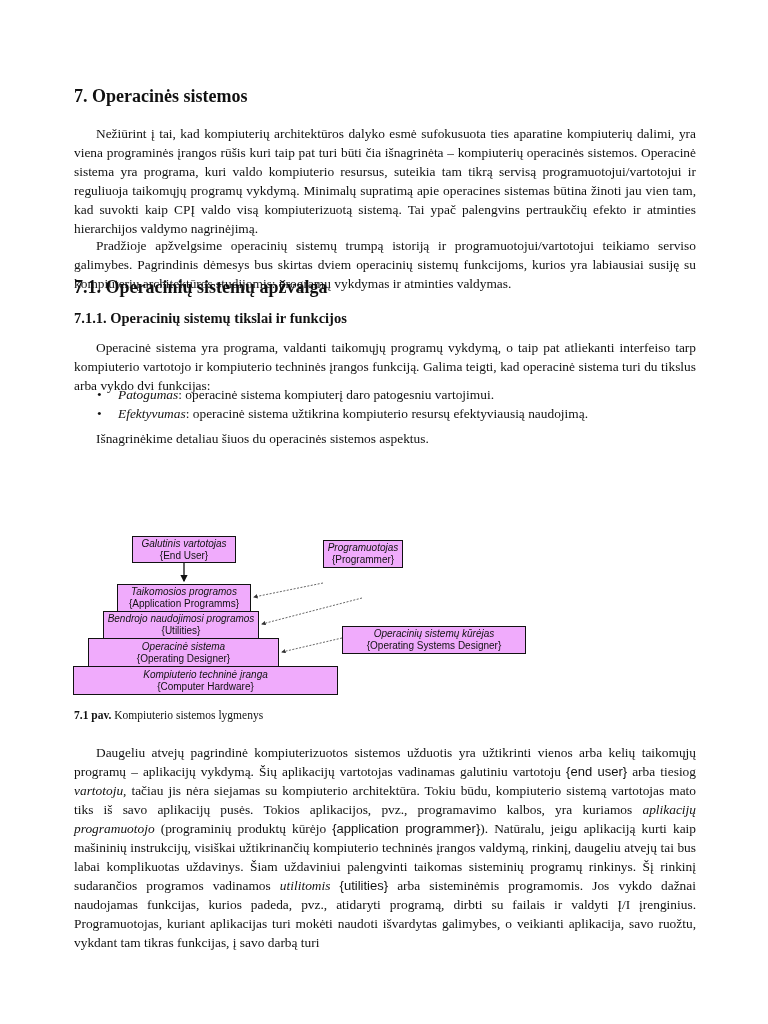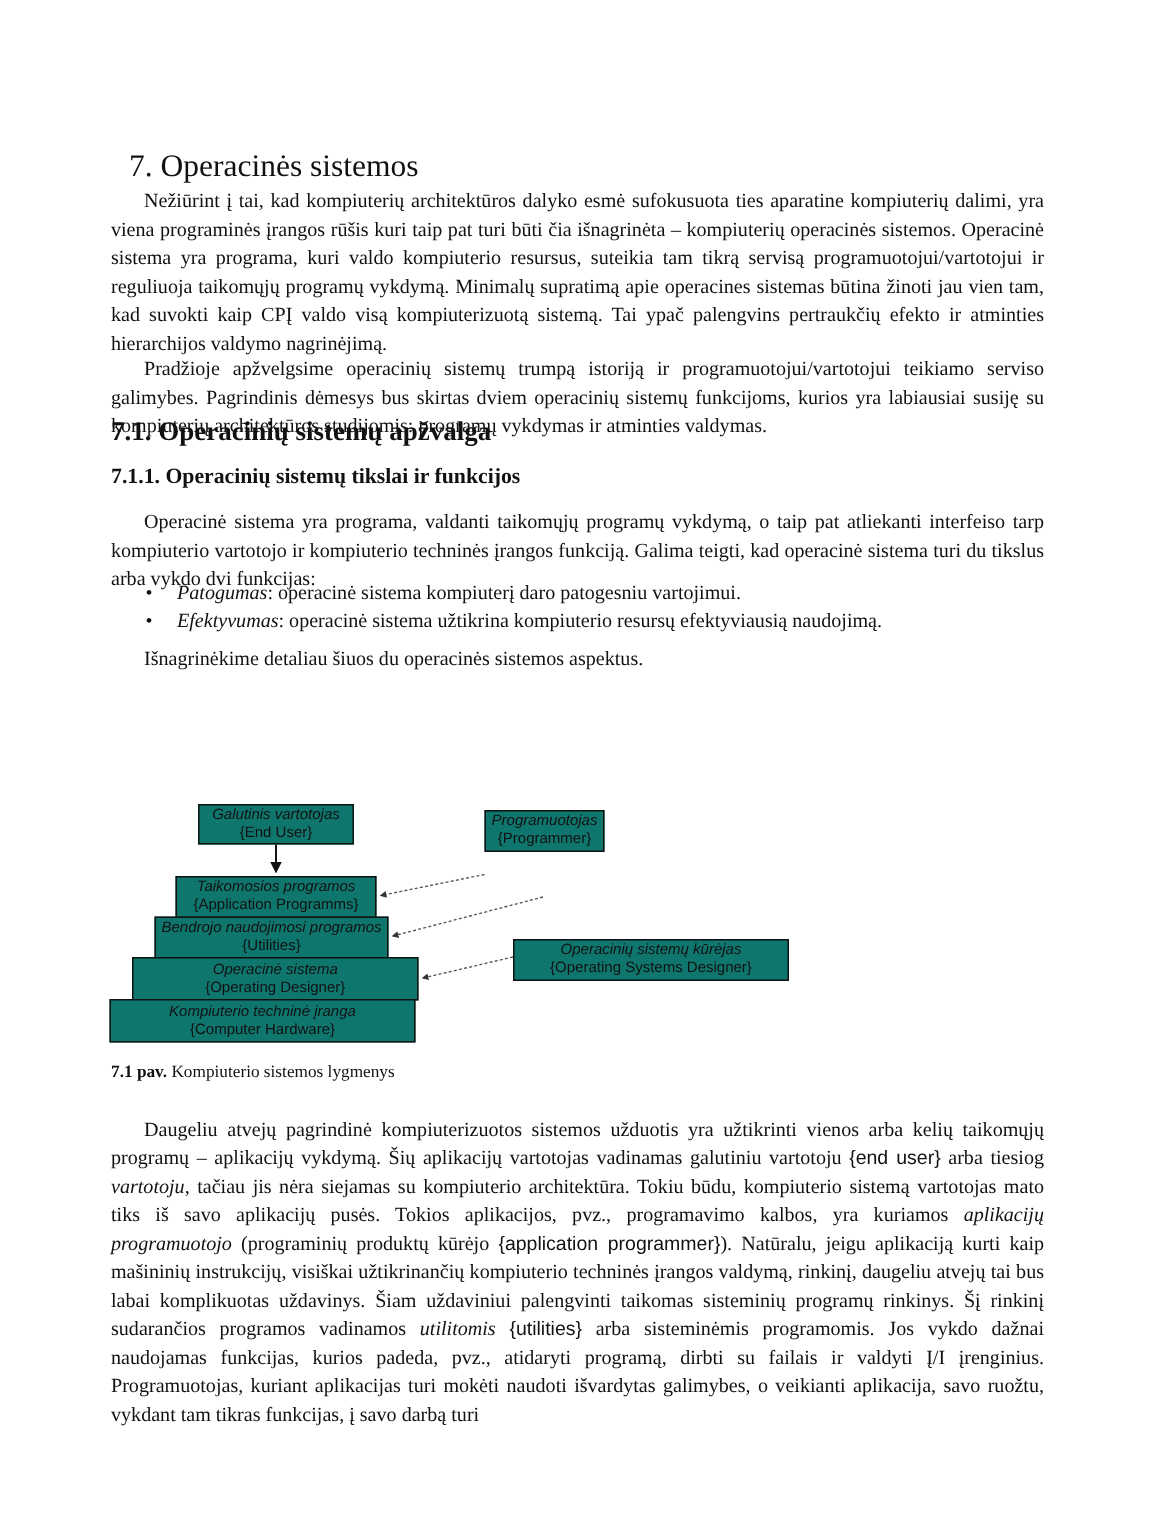--- a/index.html
+++ b/index.html
@@ -1,32 +1,32 @@
 <!DOCTYPE html>
 <html><head>
 <meta charset="utf-8">
 <style>
   html, body { margin:0; padding:0; background:#ffffff; }
   body { width:768px; height:1024px; position:relative; overflow:hidden;
          font-family:"Liberation Serif", serif; color:#111; }
   .page { position:absolute; left:0; top:0; width:768px; height:1024px; }
-  .h1 { position:absolute; left:74px; top:86px; font-size:21px; font-weight:normal; margin:12px; }
+  .h1 { position:absolute; left:74px; top:86px; font-size:18px; font-weight:bold; margin:0; }
   .h2 { position:absolute; left:74px; top:277px; font-size:18px; font-weight:bold; margin:0; }
   .h3 { position:absolute; left:74px; top:310px; font-size:14.5px; font-weight:bold; margin:0; }
   .h4 { position:absolute; left:74px; top:461px; font-size:14.5px; font-weight:bold; font-style:italic; margin:0; }
   .para { position:absolute; left:74px; width:622px; font-size:13.4px; line-height:19px;
           text-align:justify; margin:0; text-indent:22px; }
   .sans { font-family:"Liberation Sans", sans-serif; font-size:13px; }
   .list { position:absolute; left:74px; top:385px; width:622px; margin:0; padding:0; list-style:none;
           font-size:13.4px; line-height:19px; }
   .list li { position:relative; padding-left:44px; }
   .list li .bullet { position:absolute; left:23px; top:0; }
   .caption { position:absolute; left:74px; top:709px; font-size:11.5px; margin:0; }
   .caption b { font-weight:bold; }
-  .box { position:absolute; border:1.3px solid #111; background:#0f766e; box-sizing:border-box;
+  .box { position:absolute; border:1.3px solid #111; background:#f0abfc; box-sizing:border-box;
          font-family:"Liberation Sans", sans-serif; font-size:10px; line-height:12px;
          text-align:center; display:flex; flex-direction:column; justify-content:center; }
   .box .l1 { font-style:italic; }
   svg.diagram-lines { position:absolute; left:0; top:0; width:768px; height:1024px; pointer-events:none; }
 </style>
 </head>
 <body>
 
 <div class="page">
 
@@ -80,21 +80,21 @@
       <span>{Application Programms}</span>
     </div>
     <div class="box" style="left:103px; top:611px; width:156px; height:28px;">
       <span class="l1">Bendrojo naudojimosi programos</span>
       <span>{Utilities}</span>
     </div>
     <div class="box" style="left:88px; top:638px; width:191px; height:29px;">
       <span class="l1">Operacinė sistema</span>
       <span>{Operating Designer}</span>
     </div>
-    <div class="box" style="left:73px; top:666px; width:204px; height:29px;">
+    <div class="box" style="left:73px; top:666px; width:265px; height:29px;">
       <span class="l1">Kompiuterio techninė įranga</span>
       <span>{Computer Hardware}</span>
     </div>
     <div class="box" style="left:323px; top:540px; width:80px; height:28px;">
       <span class="l1">Programuotojas</span>
       <span>{Programmer}</span>
     </div>
     <div class="box" style="left:342px; top:626px; width:184px; height:28px;">
       <span class="l1">Operacinių sistemų kūrėjas</span>
       <span>{Operating Systems Designer}</span>

